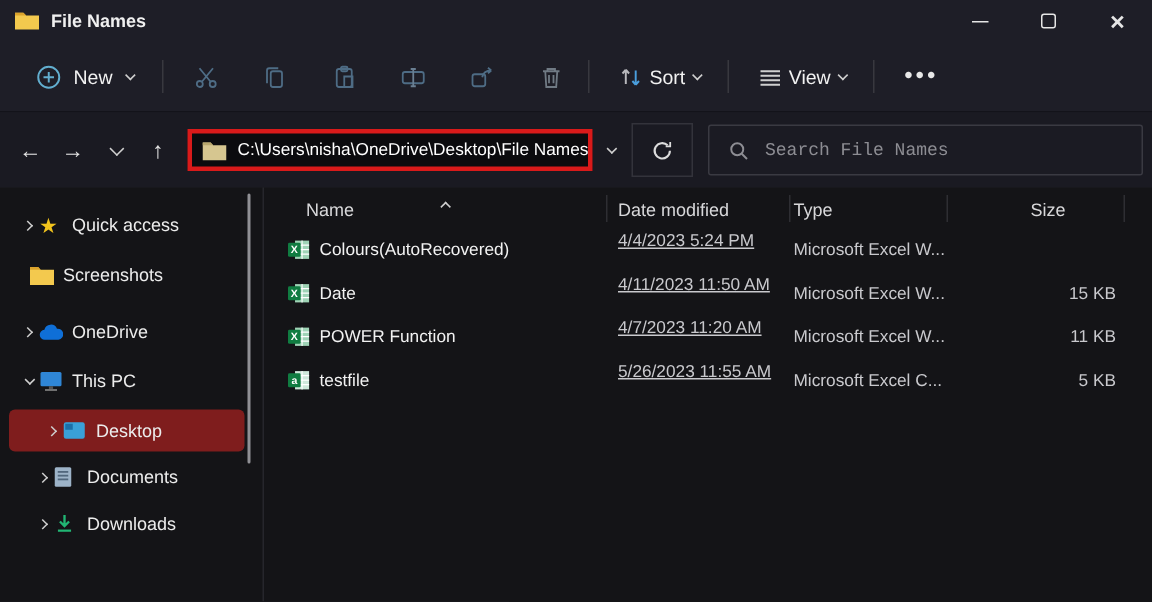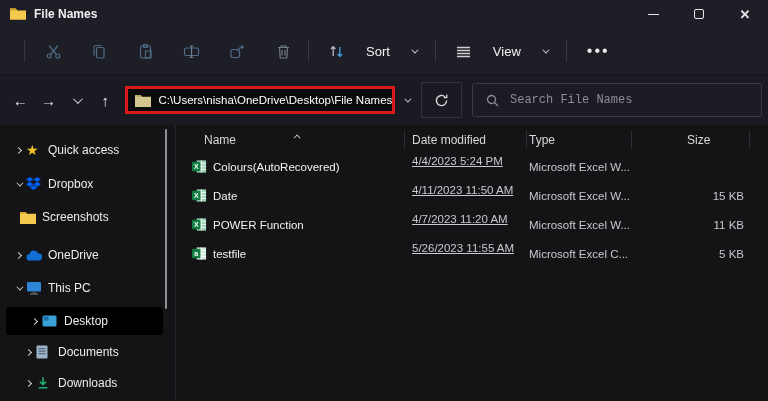--- a/index.html
+++ b/index.html
@@ -16,21 +16,21 @@
   .glyph-max { width:10px; height:10px; border:1px solid #e6e6e6; border-radius:2px; }
   .glyph-close { font-size:13px; color:#e6e6e6; line-height:1; }
 
   
   .toolbar { height:47px; display:flex; align-items:center; padding:0 14px; background:#1e1e27; border-bottom:1px solid #13131a; }
   .new-btn { display:flex; align-items:center; gap:8px; padding:7px 10px; border-radius:4px; }
   .new-label { font-size:13px; color:#f2f2f2; }
   .vdiv { width:1px; height:22px; background:#38383f; margin:0 10px; }
   .tool-icons { display:flex; align-items:center; gap:29px; margin:0 6px 0 10px; }
   .tool-ic { width:17px; height:17px; display:flex; }
-  .group-btn { display:flex; align-items:center; gap:21px; padding:6px 9px; border-radius:4px; }
+  .group-btn { display:flex; align-items:center; gap:4px; padding:6px 9px; border-radius:4px; }
   .group-label { font-size:13px; color:#f2f2f2; }
   .chev { width:7px; height:7px; border-right:1.3px solid #cfcfcf; border-bottom:1.3px solid #cfcfcf; display:inline-block; }
   .chev.down { transform:rotate(45deg) translateY(-2px); }
   .chev.right { transform:rotate(-45deg); }
   .chev.up { transform:rotate(-135deg) translateY(-2px); }
   .chev.small { width:5px; height:5px; }
   .more-dots { font-size:16px; letter-spacing:2px; color:#e8e8e8; padding:0 10px; }
 
   
   .addressrow { height:50px; display:flex; align-items:center; background:#1a1a22; padding:0 6px; }
@@ -44,21 +44,21 @@
   .search-ph { font-size:12px; color:#8d8d93;font-family:Liberation Mono, monospace; }
 
   
   .content { height:276px; display:flex; background:#141417; position:relative; }
 
   .sidebar { width:176px; position:relative; border-right:1px solid #26262c; padding-top:11px; flex-shrink:0; }
   .side-item { height:28px; display:flex; align-items:center; font-size:12px; color:#ececec; padding-left:10px; margin-right:12px; border-radius:4px; }
   .side-item .sichev { width:16px; display:flex; justify-content:center; }
   .side-item .siicon { width:22px; display:flex; }
   .side-item.indent { padding-left:20px; }
-  .side-item.selected { background:#000000; margin-left:6px; }
+  .side-item.selected { background:#7f1d1d; margin-left:6px; }
   .gap6 { margin-top:6px; } .gap10 { margin-top:10px; } .gap5 { margin-top:5px; } .gap3 { margin-top:3px; }
   .scrollthumb { position:absolute; right:8px; top:4px; width:2px; height:180px; background:#909095; border-radius:1px; }
 
   .filepane { flex:1; position:relative; }
   .lv-header { position:relative; height:28px; font-size:12px; color:#d8d8da; }
   .h-cell { position:absolute; top:8px; }
   .h-name { left:28px; } .h-date { left:236px; } .h-type { left:353px; } .h-size { left:511px; }
   .h-caret { position:absolute; left:120px; top:3px; }
   .h-sep { position:absolute; top:5px; width:1px; height:18px; background:#2e2e33; }
   .sep1 { left:228px; } .sep2 { left:350px; } .sep3 { left:455px; } .sep4 { left:573px; }
@@ -90,20 +90,30 @@
     <div class="win-btn">
         <span class="glyph-max"></span>
       </div>
     <div class="win-btn">
         <span class="glyph-close">✕</span>
       </div>
   </div>
 </div>
 
 <div class="toolbar">
+  <div class="new-btn">
+    <span class="tool-ic">
+      <svg viewBox="0 0 17 17">
+          <circle cx="8.5" cy="8.5" r="7" fill="none" stroke="#62aecf" stroke-width="1.3"></circle>
+          <path d="M8.5 5v7M5 8.5h7" stroke="#62aecf" stroke-width="1.3"></path>
+        </svg>
+    </span>
+    <span class="new-label">New</span>
+    <span class="chev down small"></span>
+  </div>
   <div class="vdiv"></div>
   <div class="tool-icons">
     <span class="tool-ic">
       <svg viewBox="0 0 17 17" fill="none" stroke="#4e6c85" stroke-width="1.2">
           <circle cx="4.2" cy="13" r="2"></circle>
           <circle cx="12.8" cy="13" r="2"></circle>
           <path d="M5.6 11.5L13 2.5M11.4 11.5L4 2.5"></path>
         </svg>
     </span>
     <span class="tool-ic">
@@ -212,31 +222,20 @@
 
 <div class="content">
 
   <div class="sidebar">
     <div class="side-item">
       <span class="sichev">
           <span class="chev right small"></span>
         </span>
       <span class="siicon star">★</span>
       <span>Quick access</span>
-    </div>
-    <div class="side-item gap6">
-      <span class="sichev">
-          <span class="chev down small"></span>
-        </span>
-      <span class="siicon">
-        <svg width="15" height="14" viewBox="0 0 16 15" fill="#0061fe">
-            <path d="M4 0l4 2.6L4 5.2 0 2.6zM12 0l4 2.6-4 2.6-4-2.6zM0 7.8l4-2.6 4 2.6-4 2.6zM8 7.8l4-2.6 4 2.6-4 2.6zM4 11.3l4 2.6 4-2.6-4-2.5z"></path>
-          </svg>
-      </span>
-      <span>Dropbox</span>
     </div>
     <div class="side-item indent gap5">
       <span class="siicon">
         <svg width="16" height="13" viewBox="0 0 16 13">
             <path d="M0 1h5.4l1.7 1.8H16V13H0z" fill="#f3c94e"></path>
             <path d="M0 1h5.4l1.7 1.8H0z" fill="#dba32c"></path>
           </svg>
       </span>
       <span>Screenshots</span>
     </div>

